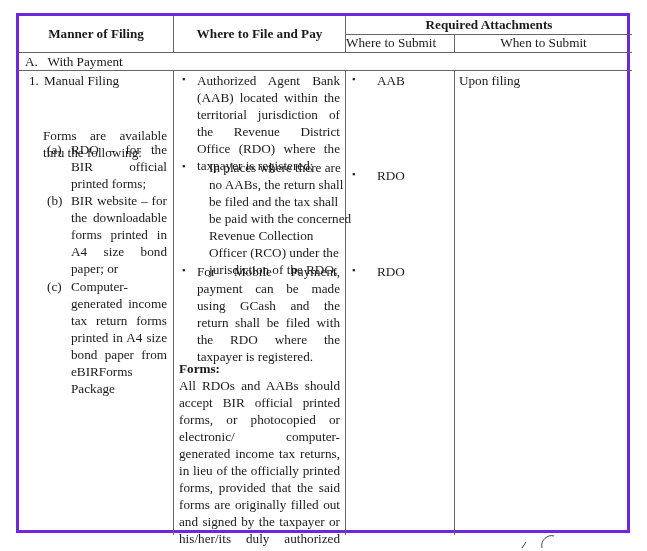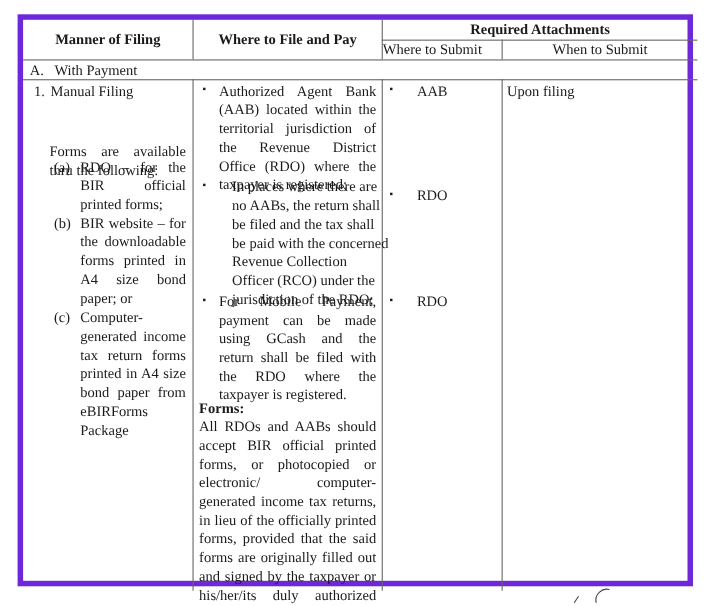--- a/index.html
+++ b/index.html
@@ -1,19 +1,19 @@
 <!DOCTYPE html>
 <html><head>
 <meta charset="utf-8">
 <style>
   html, body { margin:0; padding:0; background:#ffffff; }
   body { width:647px; height:551px; position:relative; overflow:hidden;
          font-family:"Liberation Serif", "DejaVu Serif", serif; color:#1a1a1a; font-size:13.2px; }
   .tbl { position:absolute; left:16px; top:13px; width:614px; height:520px;
-         border:5px solid #6d28d9; box-sizing:border-box; }
+         border:3px solid #6d28d9; box-sizing:border-box; }
   .line-h, .line-v { position:absolute; background:#666; }
   .line-h { height:1px; }
   .line-v { width:1px; }
   .cell { position:absolute; box-sizing:border-box; line-height:17px; }
   .hdr { font-weight:bold; text-align:center; }
   .just { text-align:justify; text-align-last:left; }
   .bullet { position:absolute; font-size:9px; }
   .sig { position:absolute; left:520px; top:532px; width:40px; height:18px; }
 </style>
 </head>

